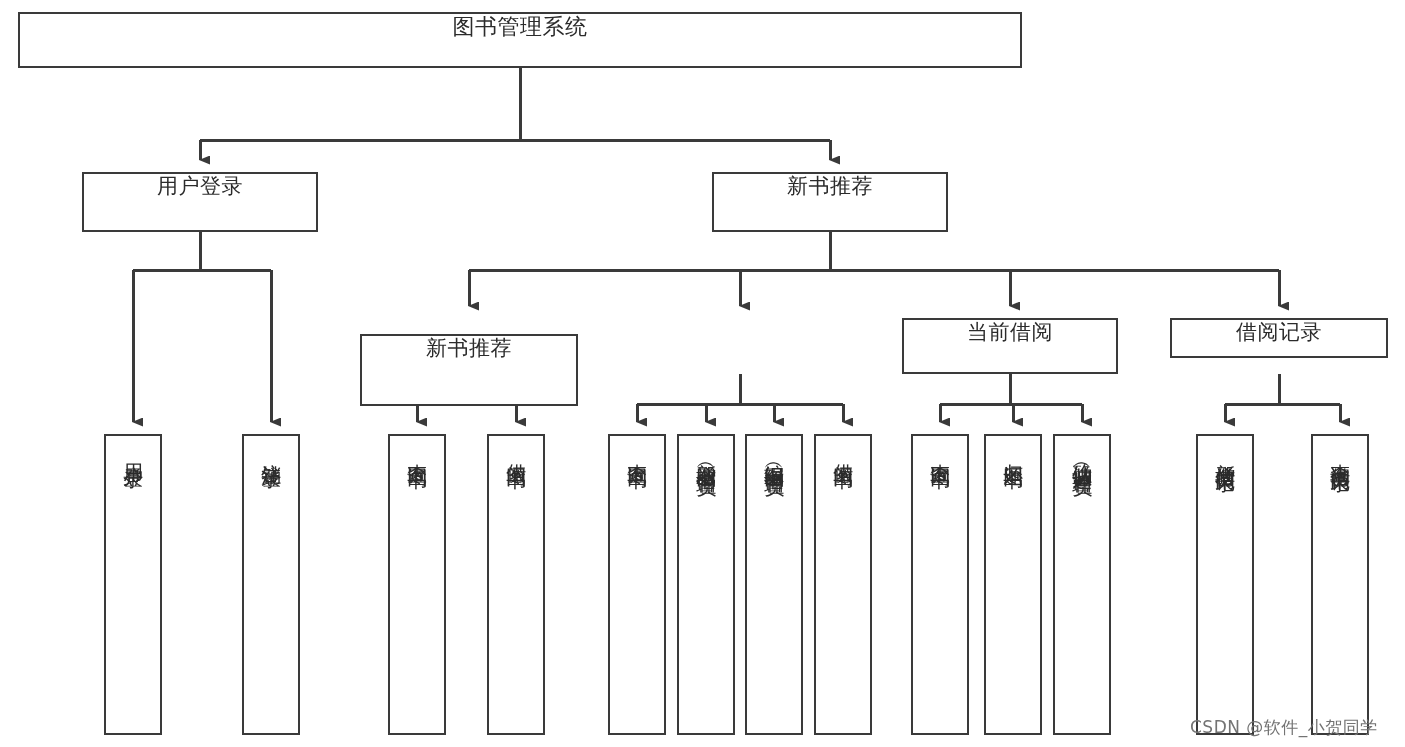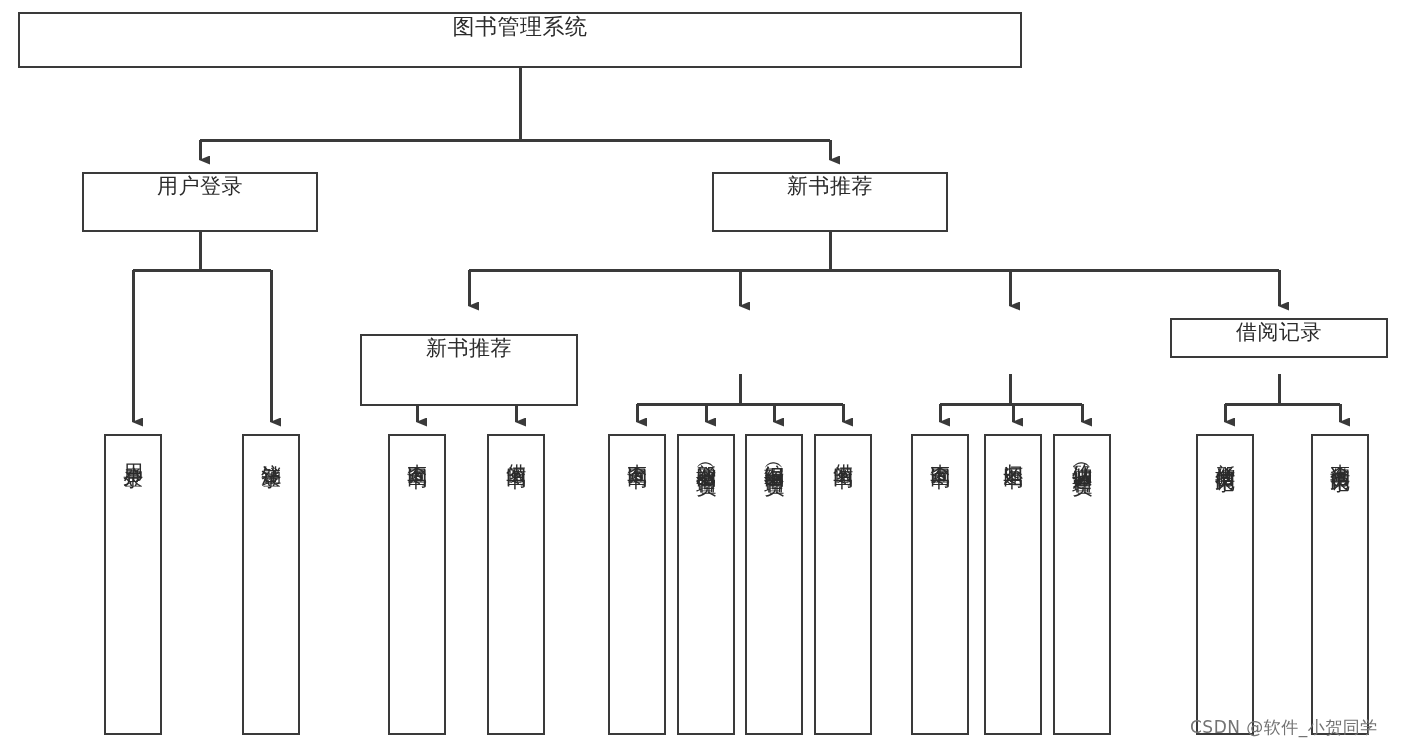--- a/index.html
+++ b/index.html
@@ -145,20 +145,23 @@
 
   <div class="node horizontal" style="left:712px; top:172px; width:236px; height:60px;">
     <span class="node-label">新书推荐</span>
   </div>
 
   <div class="node horizontal" style="left:360px; top:334px; width:218px; height:72px;">
     <span class="node-label">新书推荐</span>
   </div>
 
 
+  <div class="node horizontal" style="left:902px; top:318px; width:216px; height:56px;">
+    <span class="node-label">当前借阅</span>
+  </div>
 
   <div class="node horizontal" style="left:1170px; top:318px; width:218px; height:40px;">
     <span class="node-label">借阅记录</span>
   </div>
 
   <div class="node vertical" style="left:104px; top:434px; width:58px; height:301px;">
     <span class="node-label">用户登录</span>
   </div>
 
   <div class="node vertical" style="left:242px; top:434px; width:58px; height:301px;">

